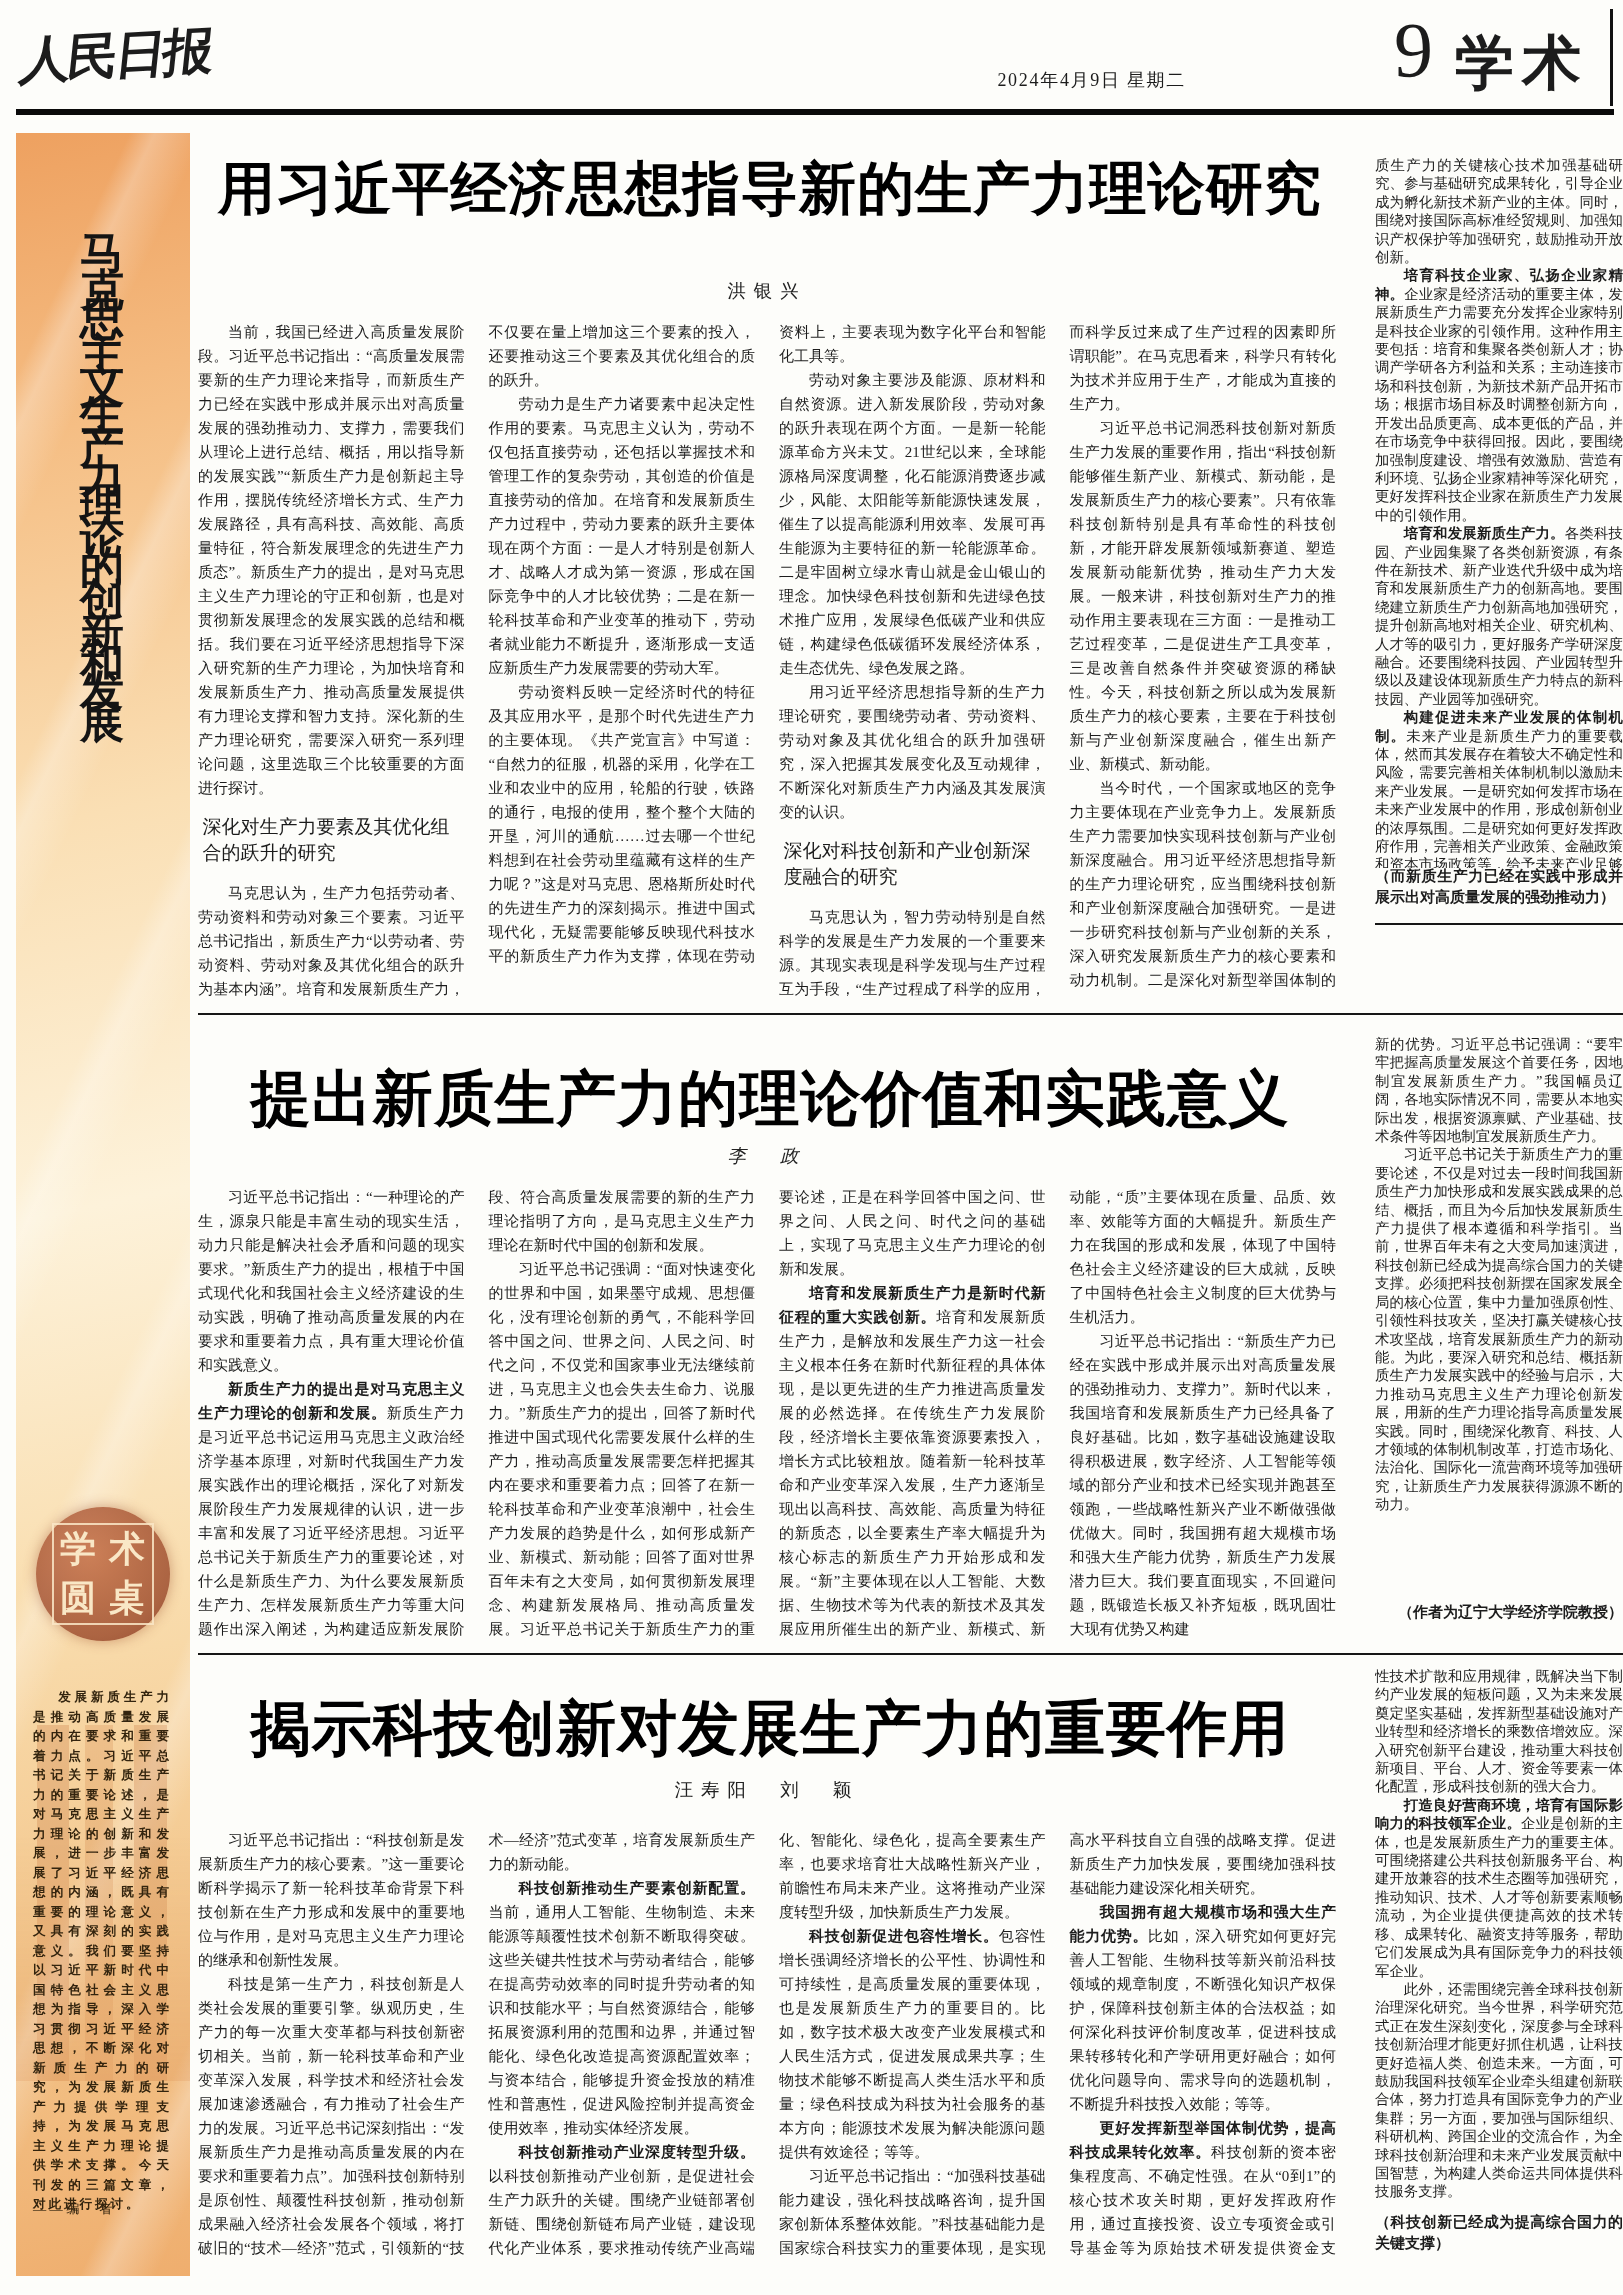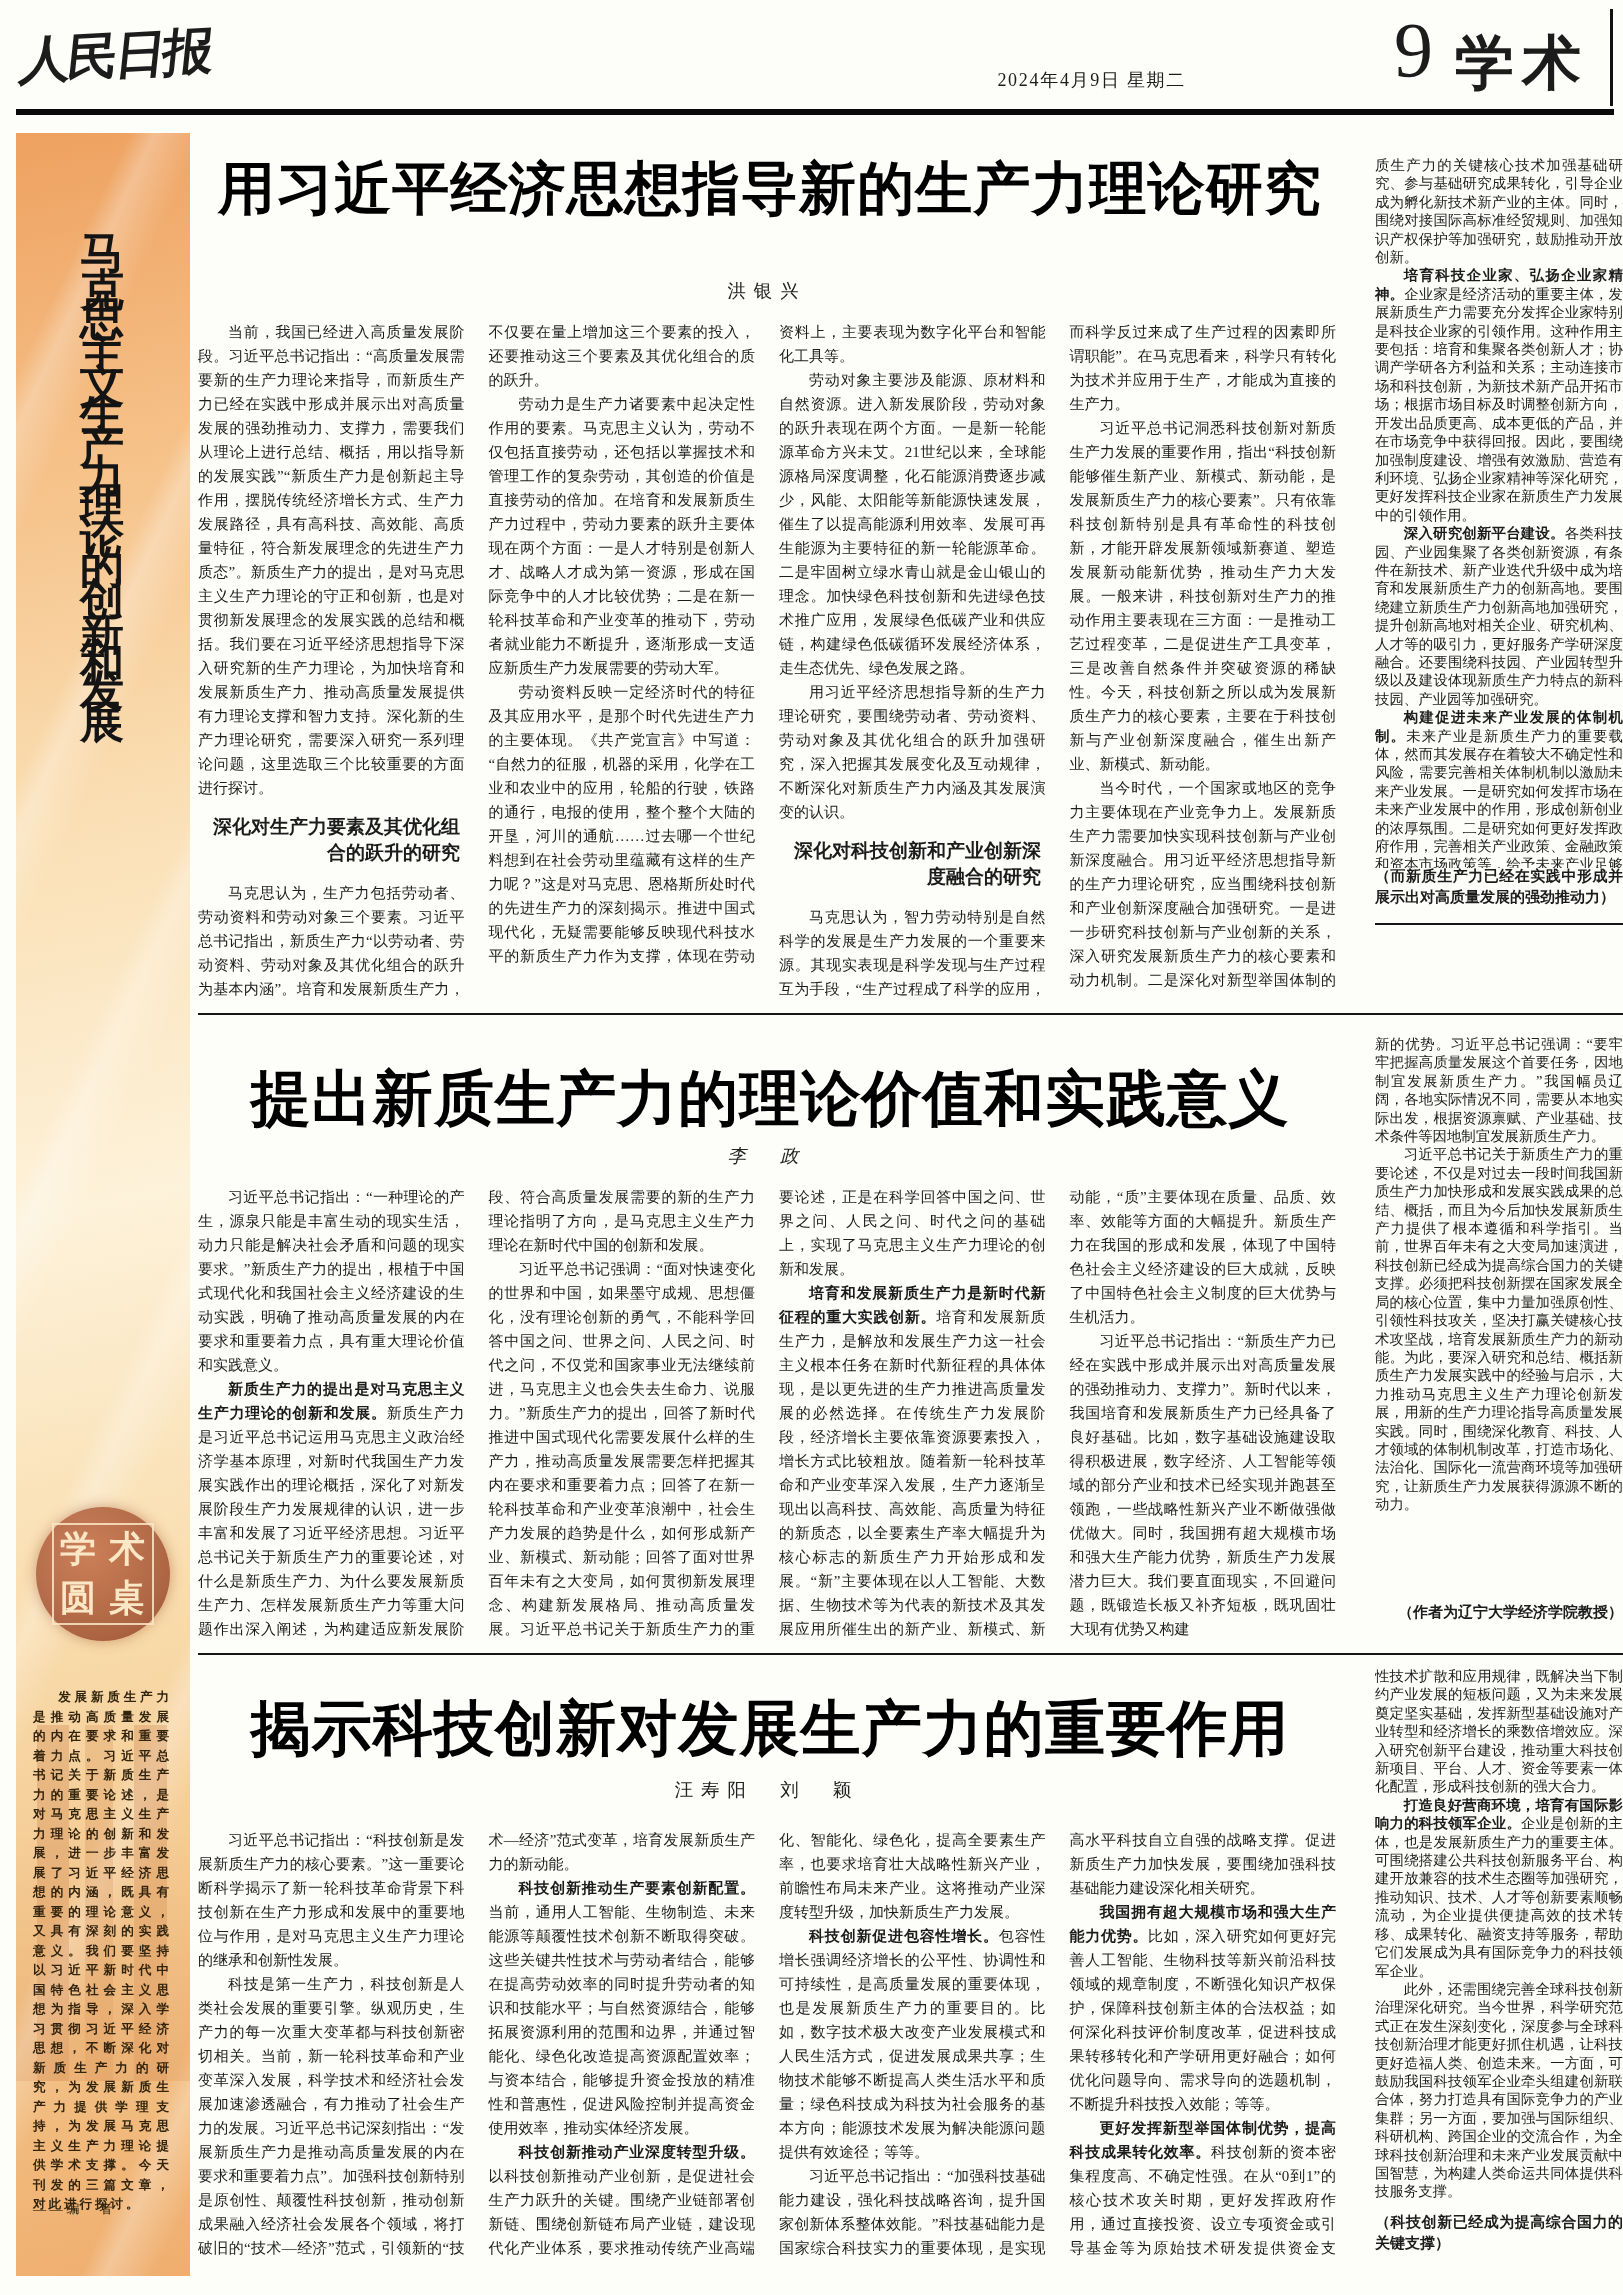--- a/index.html
+++ b/index.html
@@ -40,21 +40,21 @@
         color:#33240e;font-weight:400;}
   
   .a-title{position:absolute;text-align:center;font-weight:900;color:#000;letter-spacing:1.1px;white-space:nowrap;}
   .a-byline{position:absolute;text-align:center;font-size:18.4px;letter-spacing:8px;color:#222;}
   .cols{position:absolute;column-gap:24px;column-fill:auto;overflow:hidden;font-size:15px;line-height:24px;}
   .cols4{column-count:4;}
   .rail{position:absolute;overflow:hidden;font-size:14.4px;line-height:18.4px;}
   .para{margin:0;text-indent:2em;text-align:justify;word-break:break-all;}
   .para.ni{text-indent:0;}
   .lead{font-weight:900;}
-  .subhead{break-inside:avoid;text-align:right;font-weight:700;font-size:19px;line-height:26.4px;margin:14px 4.6px;}
+  .subhead{break-inside:avoid;text-align:left;font-weight:400;font-size:19px;line-height:26.4px;margin:14px 4.6px;}
   .credit{position:absolute;font-weight:900;font-size:15px;line-height:21px;text-align:justify;word-break:break-all;}
   .rule{position:absolute;background:#161616;}
 </style>
 </head>
 <body>
 
 <div class="page">
 
   <div class="masthead">
     <div class="logo">人民日报</div>
@@ -92,21 +92,21 @@
       <p class="para">劳动对象主要涉及能源、原材料和自然资源。进入新发展阶段，劳动对象的跃升表现在两个方面。一是新一轮能源革命方兴未艾。21世纪以来，全球能源格局深度调整，化石能源消费逐步减少，风能、太阳能等新能源快速发展，催生了以提高能源利用效率、发展可再生能源为主要特征的新一轮能源革命。二是牢固树立绿水青山就是金山银山的理念。加快绿色科技创新和先进绿色技术推广应用，发展绿色低碳产业和供应链，构建绿色低碳循环发展经济体系，走生态优先、绿色发展之路。</p>
       <p class="para">用习近平经济思想指导新的生产力理论研究，要围绕劳动者、劳动资料、劳动对象及其优化组合的跃升加强研究，深入把握其发展变化及互动规律，不断深化对新质生产力内涵及其发展演变的认识。</p>
       <div class="subhead">深化对科技创新和产业创新深度融合的研究</div>
       <p class="para">马克思认为，智力劳动特别是自然科学的发展是生产力发展的一个重要来源。其现实表现是科学发现与生产过程互为手段，“生产过程成了科学的应用，而科学反过来成了生产过程的因素即所谓职能”。在马克思看来，科学只有转化为技术并应用于生产，才能成为直接的生产力。</p>
       <p class="para">习近平总书记洞悉科技创新对新质生产力发展的重要作用，指出“科技创新能够催生新产业、新模式、新动能，是发展新质生产力的核心要素”。只有依靠科技创新特别是具有革命性的科技创新，才能开辟发展新领域新赛道、塑造发展新动能新优势，推动生产力大发展。一般来讲，科技创新对生产力的推动作用主要表现在三方面：一是推动工艺过程变革，二是促进生产工具变革，三是改善自然条件并突破资源的稀缺性。今天，科技创新之所以成为发展新质生产力的核心要素，主要在于科技创新与产业创新深度融合，催生出新产业、新模式、新动能。</p>
       <p class="para">当今时代，一个国家或地区的竞争力主要体现在产业竞争力上。发展新质生产力需要加快实现科技创新与产业创新深度融合。用习近平经济思想指导新的生产力理论研究，应当围绕科技创新和产业创新深度融合加强研究。一是进一步研究科技创新与产业创新的关系，深入研究发展新质生产力的核心要素和动力机制。二是深化对新型举国体制的研究，探索更有效率地整合资源推动原创性、颠覆性科技创新，以科技创新改造提升传统产业、培育战略性新兴产业、布局未来产业的路径。三是加强对数字经济的研究，深入研究数字经济的运行机理和逻辑、数字化企业的性质和发展目标、股权结构与治理创新以及商业模式创新等，促进数字经济和实体经济加快深度融合。</p>
     </div>
   <div class="rail" style="left:1375px;top:156px;width:248px;height:712px;">
       <p class="para ni">质生产力的关键核心技术加强基础研究、参与基础研究成果转化，引导企业成为孵化新技术新产业的主体。同时，围绕对接国际高标准经贸规则、加强知识产权保护等加强研究，鼓励推动开放创新。</p>
       <p class="para"><span class="lead">培育科技企业家、弘扬企业家精神。</span>企业家是经济活动的重要主体，发展新质生产力需要充分发挥企业家特别是科技企业家的引领作用。这种作用主要包括：培育和集聚各类创新人才；协调产学研各方利益和关系；主动连接市场和科技创新，为新技术新产品开拓市场；根据市场目标及时调整创新方向，开发出品质更高、成本更低的产品，并在市场竞争中获得回报。因此，要围绕加强制度建设、增强有效激励、营造有利环境、弘扬企业家精神等深化研究，更好发挥科技企业家在新质生产力发展中的引领作用。</p>
-      <p class="para"><span class="lead">深入研究创新平台建设。</span>各类科技园、产业园集聚了各类创新资源，有条件在新技术、新产业迭代升级中成为培育和发展新质生产力的创新高地。要围绕建立新质生产力创新高地加强研究，提升创新高地对相关企业、研究机构、人才等的吸引力，更好服务产学研深度融合。还要围绕科技园、产业园转型升级以及建设体现新质生产力特点的新科技园、产业园等加强研究。</p>
+      <p class="para"><span class="lead">培育和发展新质生产力。</span>各类科技园、产业园集聚了各类创新资源，有条件在新技术、新产业迭代升级中成为培育和发展新质生产力的创新高地。要围绕建立新质生产力创新高地加强研究，提升创新高地对相关企业、研究机构、人才等的吸引力，更好服务产学研深度融合。还要围绕科技园、产业园转型升级以及建设体现新质生产力特点的新科技园、产业园等加强研究。</p>
       <p class="para"><span class="lead">构建促进未来产业发展的体制机制。</span>未来产业是新质生产力的重要载体，然而其发展存在着较大不确定性和风险，需要完善相关体制机制以激励未来产业发展。一是研究如何发挥市场在未来产业发展中的作用，形成创新创业的浓厚氛围。二是研究如何更好发挥政府作用，完善相关产业政策、金融政策和资本市场政策等，给予未来产业足够政策和资金支持。三是研究建立健全鼓励创新、包容创新的容错纠错机制，在全社会营造鼓励创新、宽容失败的良好氛围。</p>
     </div>
   <div class="credit" style="left:1375px;top:866px;width:248px;">（而新质生产力已经在实践中形成并展示出对高质量发展的强劲推动力）</div>
   <div class="rule" style="left:1375px;top:923px;width:248px;height:1.7px;"></div>
   <div class="rule" style="left:198px;top:1013px;width:1425px;height:1.7px;"></div>
 
   <div class="a-title" style="left:207px;top:1059px;width:1126px;font-size:60px;">提出新质生产力的理论价值和实践意义</div>
   <div class="a-byline" style="left:198px;top:1143px;width:1138px;font-style:italic;">李　政</div>
   <div class="cols cols4" style="left:198px;top:1185px;width:1138px;height:459px;">
       <p class="para">习近平总书记指出：“一种理论的产生，源泉只能是丰富生动的现实生活，动力只能是解决社会矛盾和问题的现实要求。”新质生产力的提出，根植于中国式现代化和我国社会主义经济建设的生动实践，明确了推动高质量发展的内在要求和重要着力点，具有重大理论价值和实践意义。</p>

